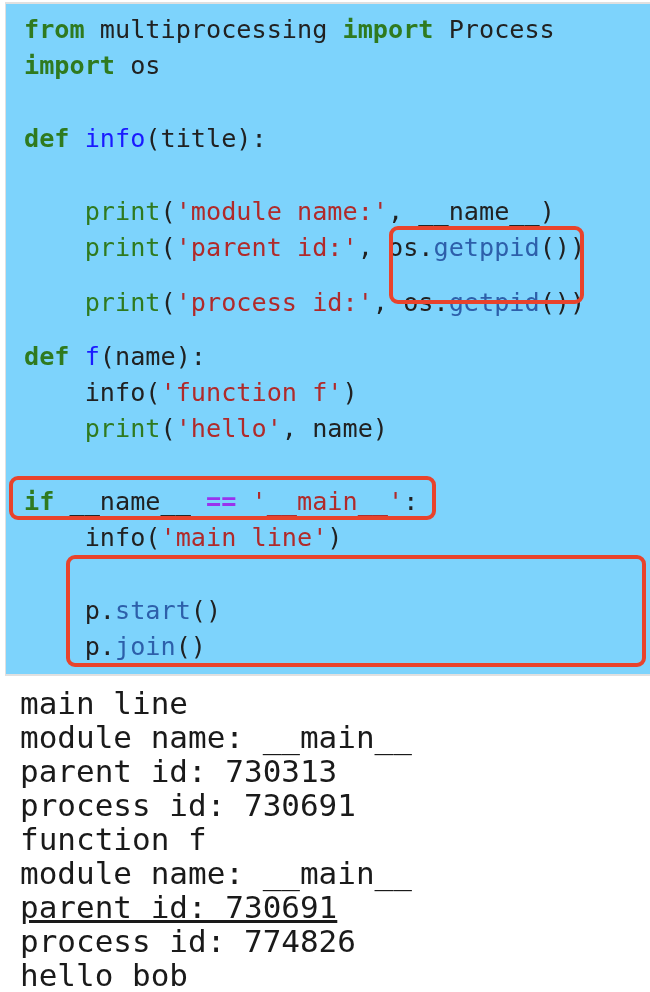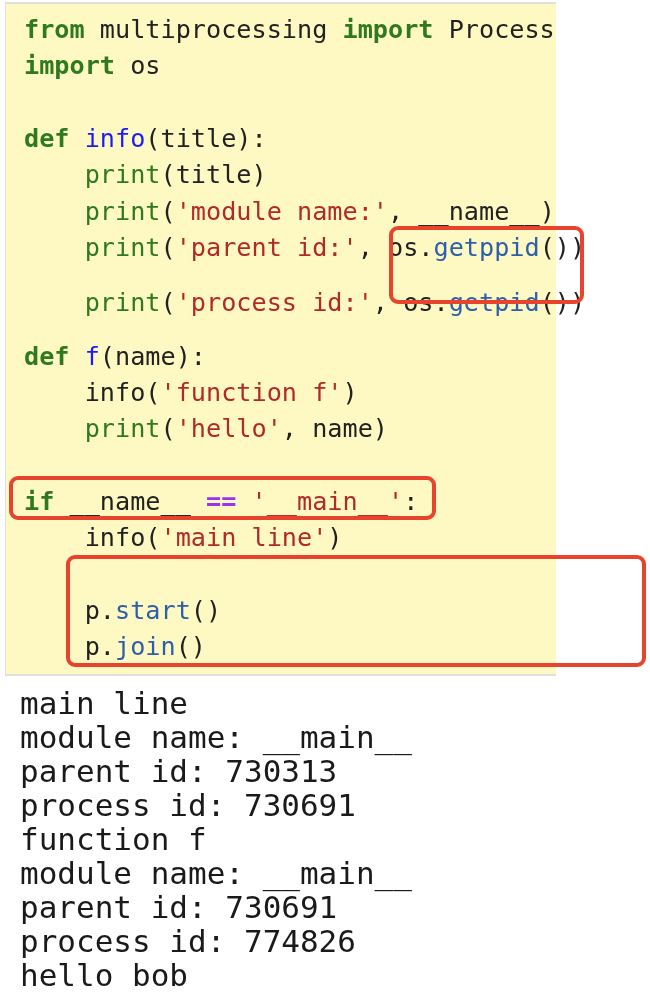--- a/index.html
+++ b/index.html
@@ -1,19 +1,19 @@
 <!DOCTYPE html>
 <html><head>
   <meta charset="utf-8">
   <style>
     html, body { margin: 0; padding: 0; background: #ffffff; }
     body { width: 650px; height: 992px; position: relative; overflow: hidden; }
     .code-cell {
-      position: absolute; left: 5px; top: 2px; width: 551px; height: 674px;
-      background: #fef9c3;
+      position: absolute; left: 5px; top: 2px; width: 645px; height: 674px;
+      background: #7dd3fc;
       border-top: 2px solid #e0e0e0;
       border-left: 1px solid #e0e0e0;
       border-bottom: 2px solid #e0e0e0;
       box-sizing: border-box;
     }
     .line {
       position: absolute; left: 18px;
       font-family: "DejaVu Sans Mono", monospace;
       font-size: 25.2px; line-height: 36px; white-space: pre; color: #212121;
     }
@@ -33,21 +33,20 @@
     }
   </style>
 </head>
 <body>
 
 <div class="code-cell" id="code-cell">
     <div class="line" style="top: 8px;"><span class="kw">from</span><span> multiprocessing </span><span class="kw">import</span><span> Process</span></div>
     <div class="line" style="top: 44.3px;"><span class="kw">import</span><span> os</span></div>
     <div class="line" style="top: 80.6px;"></div>
     <div class="line" style="top: 116.9px;"><span class="kw">def</span><span> </span><span class="fn">info</span><span>(title):</span></div>
-    <div class="line" style="top: 153.2px;"><span>    </span><span class="bi">print</span><span>(title)</span></div>
     <div class="line" style="top: 189.5px;"><span>    </span><span class="bi">print</span><span>(</span><span class="st">'module name:'</span><span>, __name__)</span></div>
     <div class="line" style="top: 225.8px;"><span>    </span><span class="bi">print</span><span>(</span><span class="st">'parent id:'</span><span>, os.</span><span class="mt">getppid</span><span>())</span></div>
     <div class="line" style="top: 262.1px; margin-top: 19px;"><span>    </span><span class="bi">print</span><span>(</span><span class="st">'process id:'</span><span>, os.</span><span class="mt">getpid</span><span>())</span></div>
     <div class="line" style="top: 298.4px;"></div>
     <div class="line" style="top: 334.7px;"><span class="kw">def</span><span> </span><span class="fn">f</span><span>(name):</span></div>
     <div class="line" style="top: 371px;"><span>    info(</span><span class="st">'function f'</span><span>)</span></div>
     <div class="line" style="top: 407.3px;"><span>    </span><span class="bi">print</span><span>(</span><span class="st">'hello'</span><span>, name)</span></div>
     <div class="line" style="top: 443.6px;"></div>
     <div class="line" style="top: 479.9px;"><span class="kw">if</span><span> __name__ </span><span class="op">==</span><span> </span><span class="st">'__main__'</span><span>:</span></div>
     <div class="line" style="top: 516.2px;"><span>    info(</span><span class="st">'main line'</span><span>)</span></div>
@@ -59,16 +58,16 @@
     <div class="hl" style="left: 9px; top: 476px; width: 427px; height: 44px;"></div>
     <div class="hl" style="left: 66px; top: 555px; width: 580px; height: 112px;"></div>
   </div>
 <div id="output">
     <div class="out" style="top: 686px;">main line</div>
     <div class="out" style="top: 720px;">module name: __main__</div>
     <div class="out" style="top: 754px;">parent id: 730313</div>
     <div class="out" style="top: 788px;">process id: 730691</div>
     <div class="out" style="top: 822px;">function f</div>
     <div class="out" style="top: 856px;">module name: __main__</div>
-    <div class="out" style="top: 890px;">parent id: 730691</div>
+    <div class="out" style="top: 890px; text-decoration: underline;">parent id: 730691</div>
     <div class="out" style="top: 924px;">process id: 774826</div>
     <div class="out" style="top: 958px;">hello bob</div>
   </div>
 
 </body></html>

